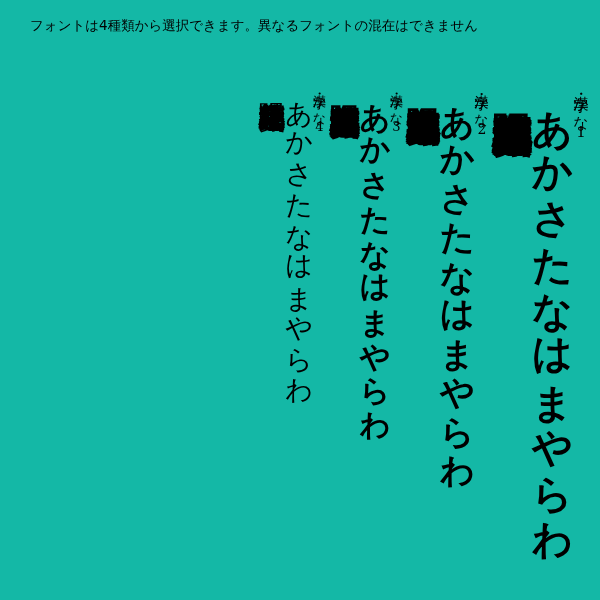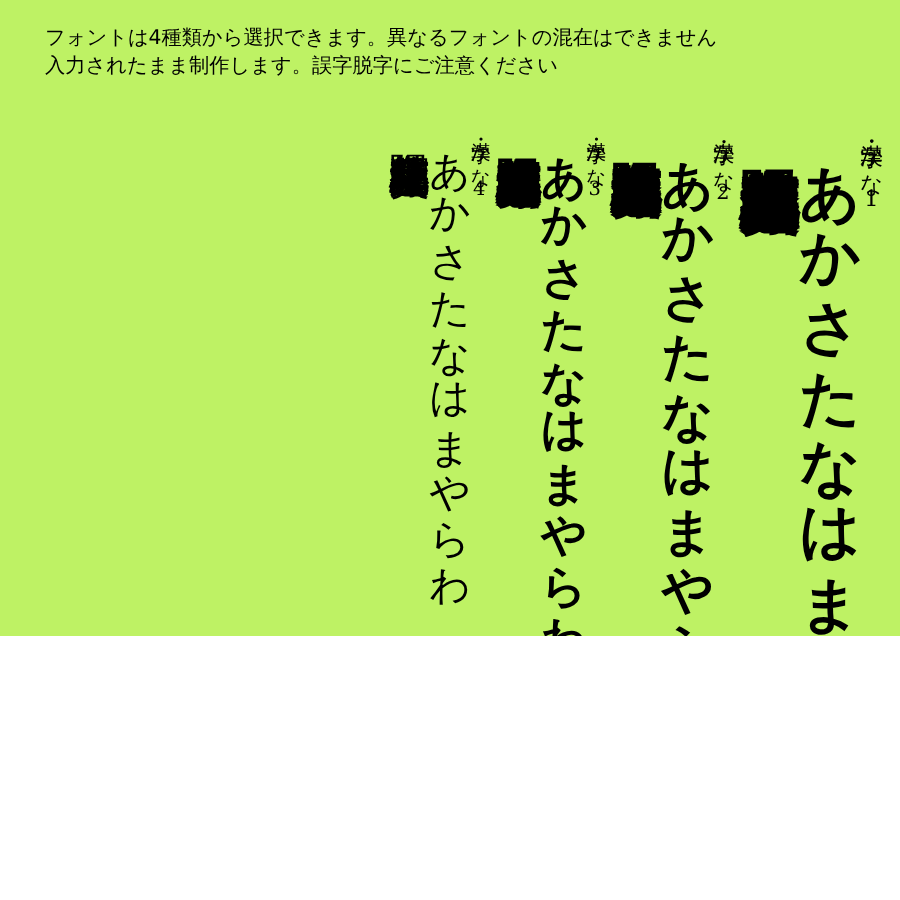--- a/index.html
+++ b/index.html
@@ -3,22 +3,22 @@
 <meta charset="utf-8">
 <style>
   html, body {
     margin: 0;
     padding: 0;
     background: #ffffff;
   }
   #page {
     position: relative;
     width: 600px;
-    height: 424px;
-    background: #bef264;
+    height: 600px;
+    background: #14b8a6;
     overflow: hidden;
     font-family: "DejaVu Sans", "Liberation Sans", sans-serif;
     color: #000000;
   }
   
   #notice {
     position: absolute;
     left: 30px;
     top: 16px;
     width: 545px;
@@ -84,21 +84,20 @@
   .col .label { margin-right: 2px; }
   .col + .col { margin-right: 2px; }
 </style>
 </head>
 <body>
 
 <div id="page">
 
   <div id="notice">
     <div class="line">フォントは4種類から選択できます。異なるフォントの混在はできません</div>
-    <div class="line">入力されたまま制作します。誤字脱字にご注意ください</div>
   </div>
 
   <div id="samples">
 
     <div class="col col-1">
       <span class="vtext label">漢字・かな1</span>
       <span class="vtext sample">あかさたなはまやらわ</span>
       <span class="vtext sample">太翔斗真陽悠龍輝愛菜心花美奈結</span>
     </div>
 

